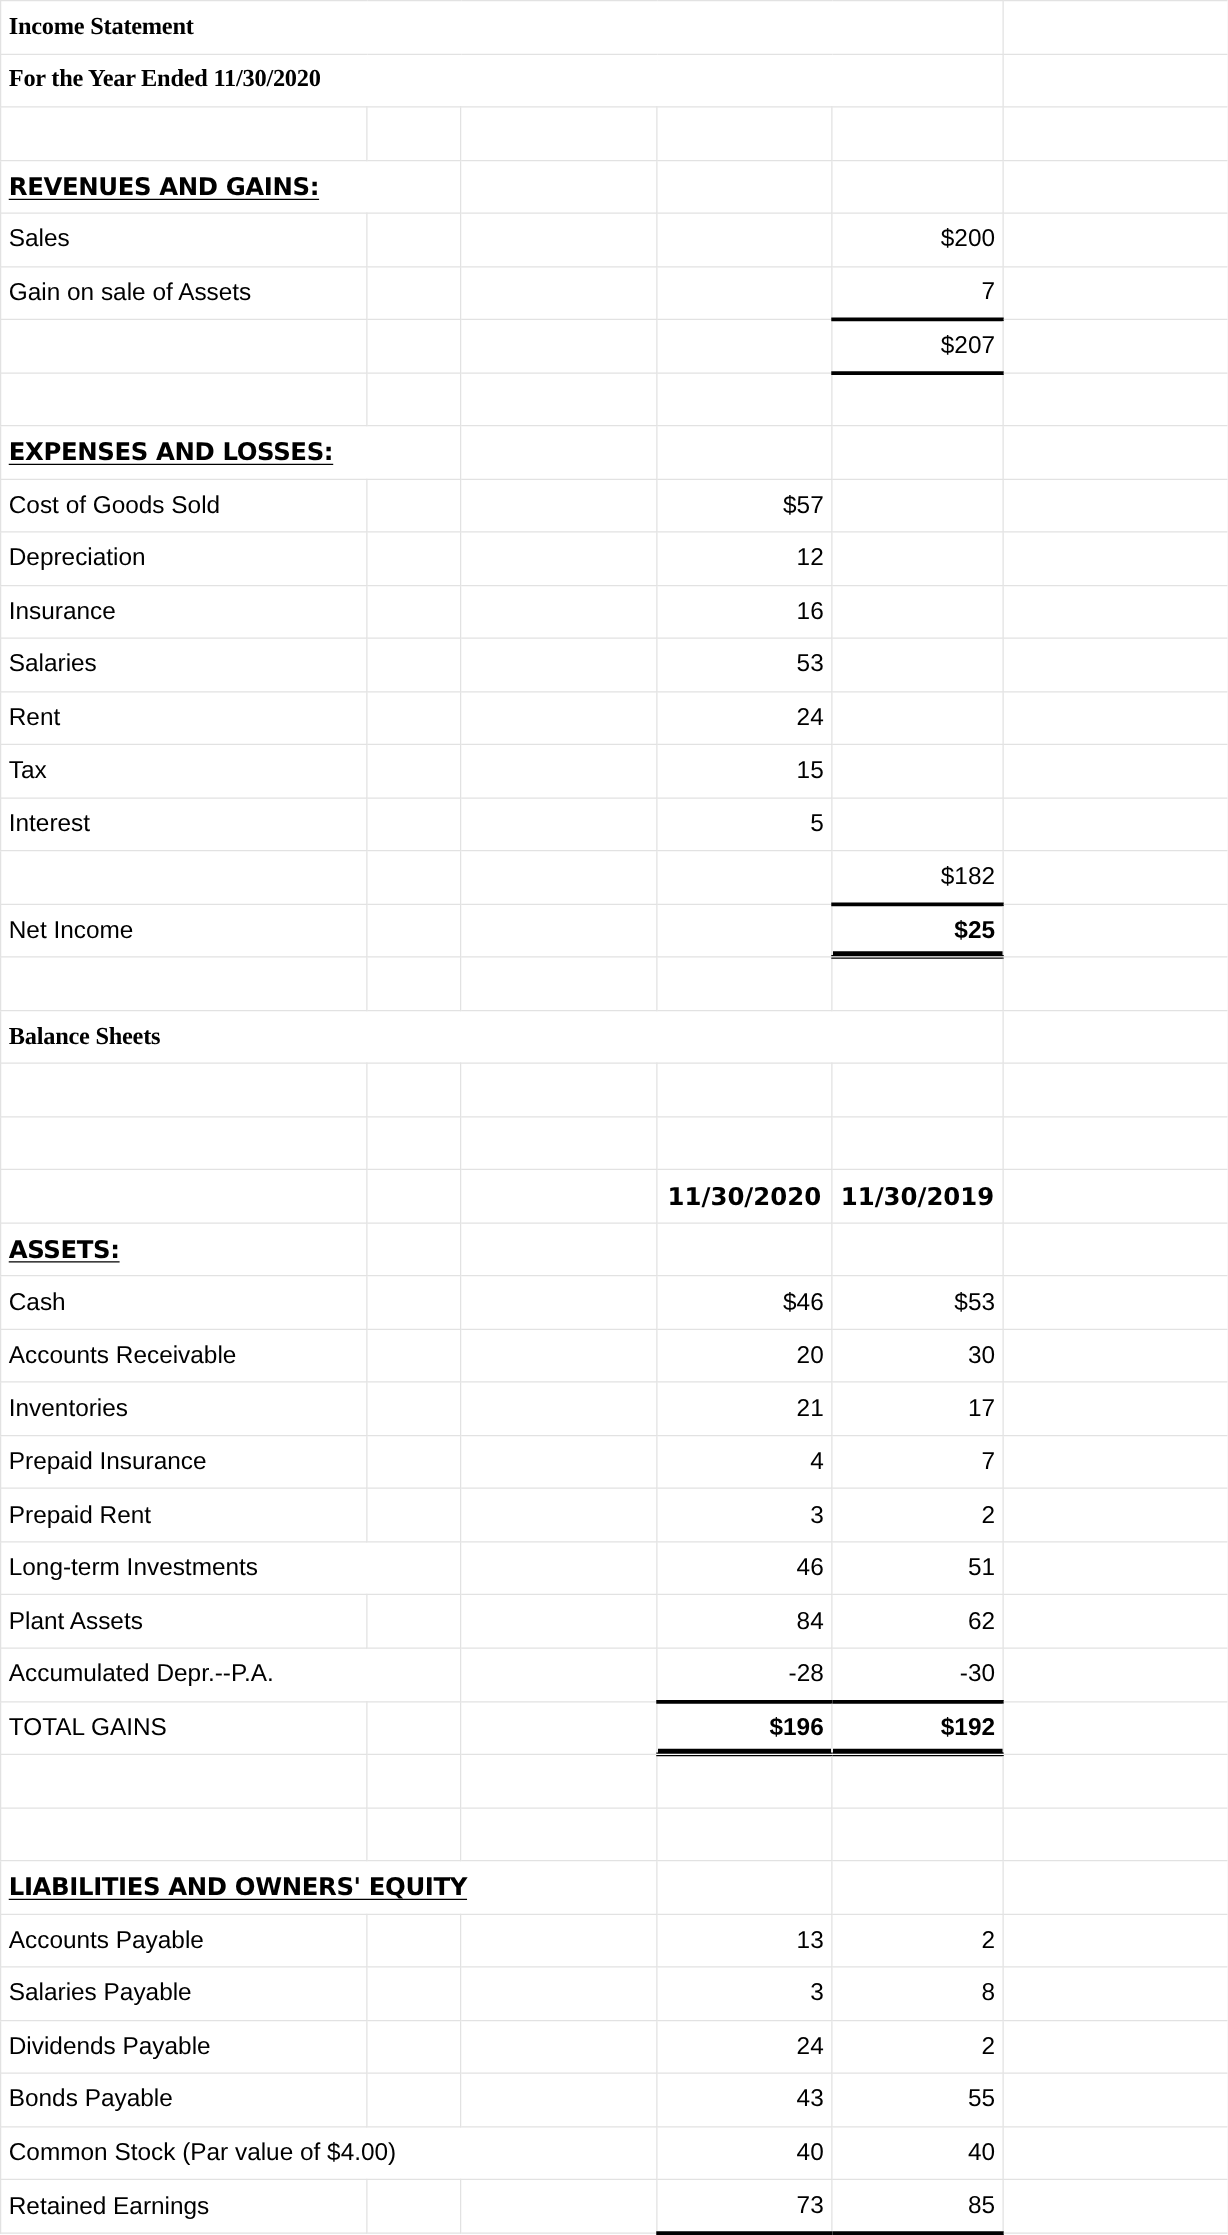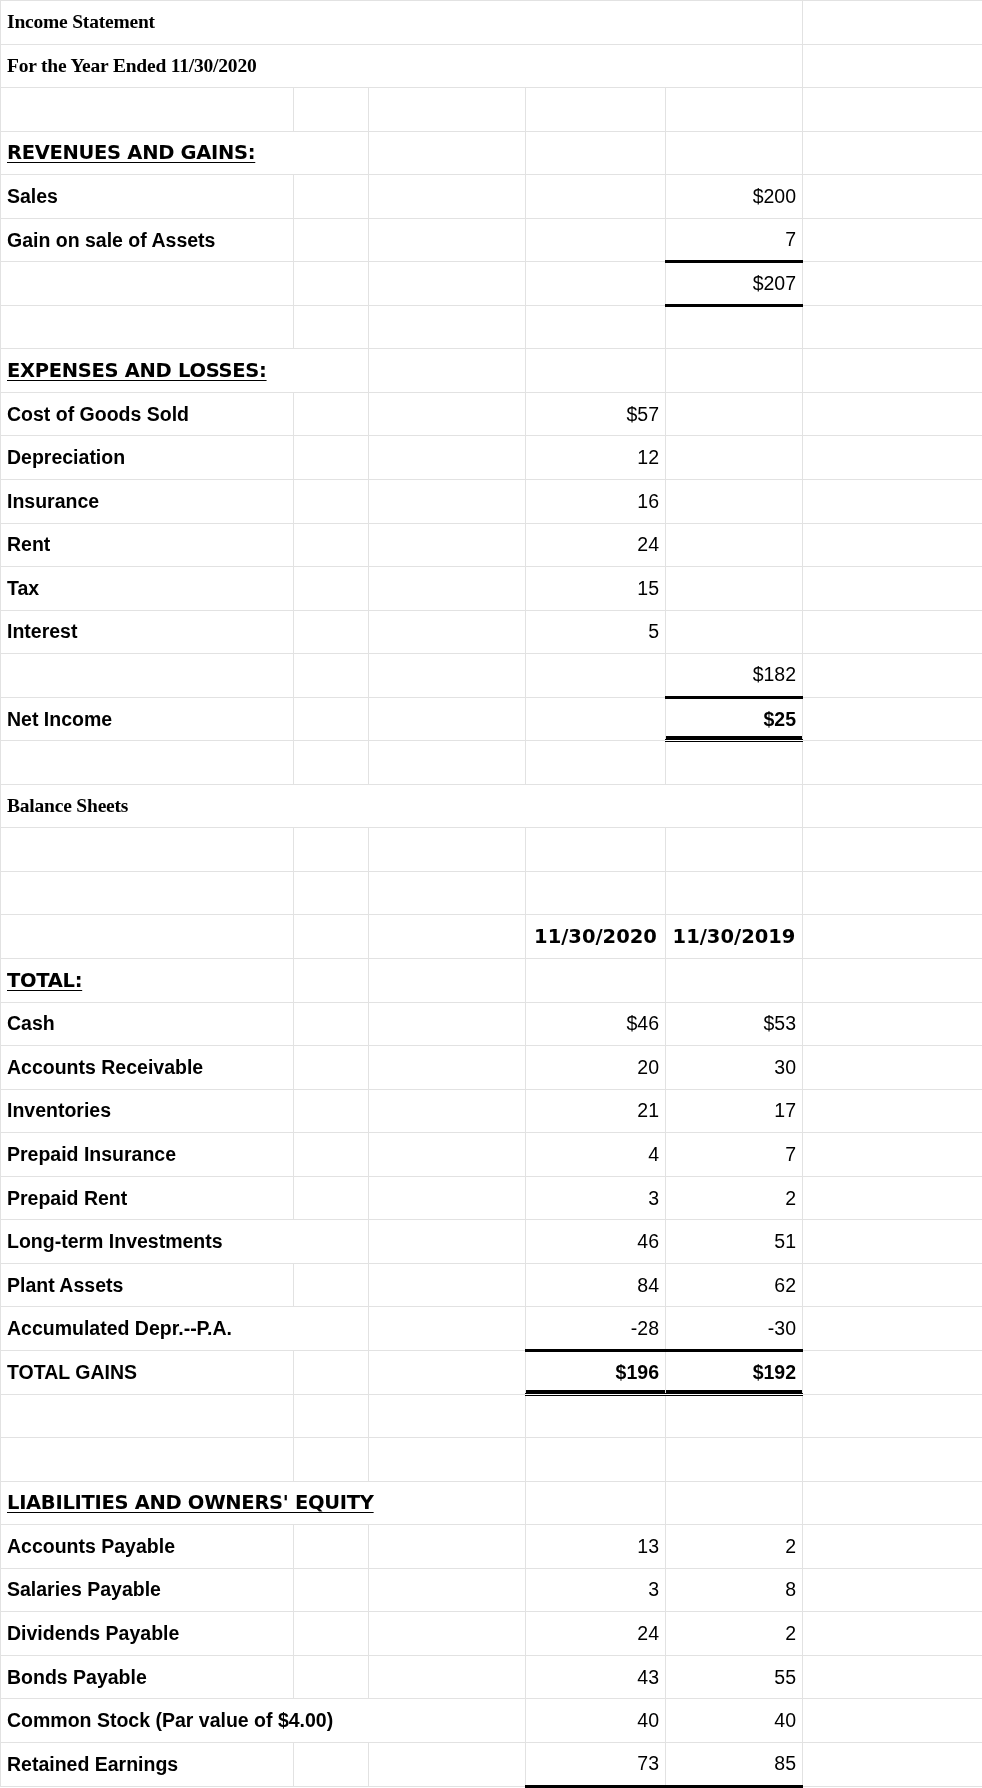--- a/index.html
+++ b/index.html
@@ -35,21 +35,21 @@
     padding: 0 6px;
     font-size: 19.5px;
     vertical-align: middle;
     white-space: nowrap;
     overflow: hidden;
     box-sizing: border-box;
   }
 
   
   .num   { text-align: right; }
-  .left  { text-align: left; font-weight: bold; }
+  .left  { text-align: left; }
 
   
   .title {
     font-weight: bold;
     text-align: left;
     font-size: 19px;
     font-family: Liberation Serif, serif;
     letter-spacing: -0.2px;
   }
   .hdg {
@@ -178,20 +178,28 @@
     </tr>
     <tr>
       <td class="left">Insurance</td>
       <td></td>
       <td></td>
       <td class="num">16</td>
       <td></td>
       <td></td>
     </tr>
     <tr>
+      <td class="left">Salaries</td>
+      <td></td>
+      <td></td>
+      <td class="num">53</td>
+      <td></td>
+      <td></td>
+    </tr>
+    <tr>
       <td class="left">Rent</td>
       <td></td>
       <td></td>
       <td class="num">24</td>
       <td></td>
       <td></td>
     </tr>
     <tr>
       <td class="left">Tax</td>
       <td></td>
@@ -261,21 +269,21 @@
     <tr>
       <td></td>
       <td></td>
       <td></td>
       <td class="dhdr">11/30/2020</td>
       <td class="dhdr">11/30/2019</td>
       <td></td>
     </tr>
 
     <tr>
-      <td class="hdg u-text left">TOTAL:</td>
+      <td class="hdg u-text left">ASSETS:</td>
       <td></td>
       <td></td>
       <td></td>
       <td></td>
       <td></td>
     </tr>
 
     <tr>
       <td class="left">Cash</td>
       <td></td>

